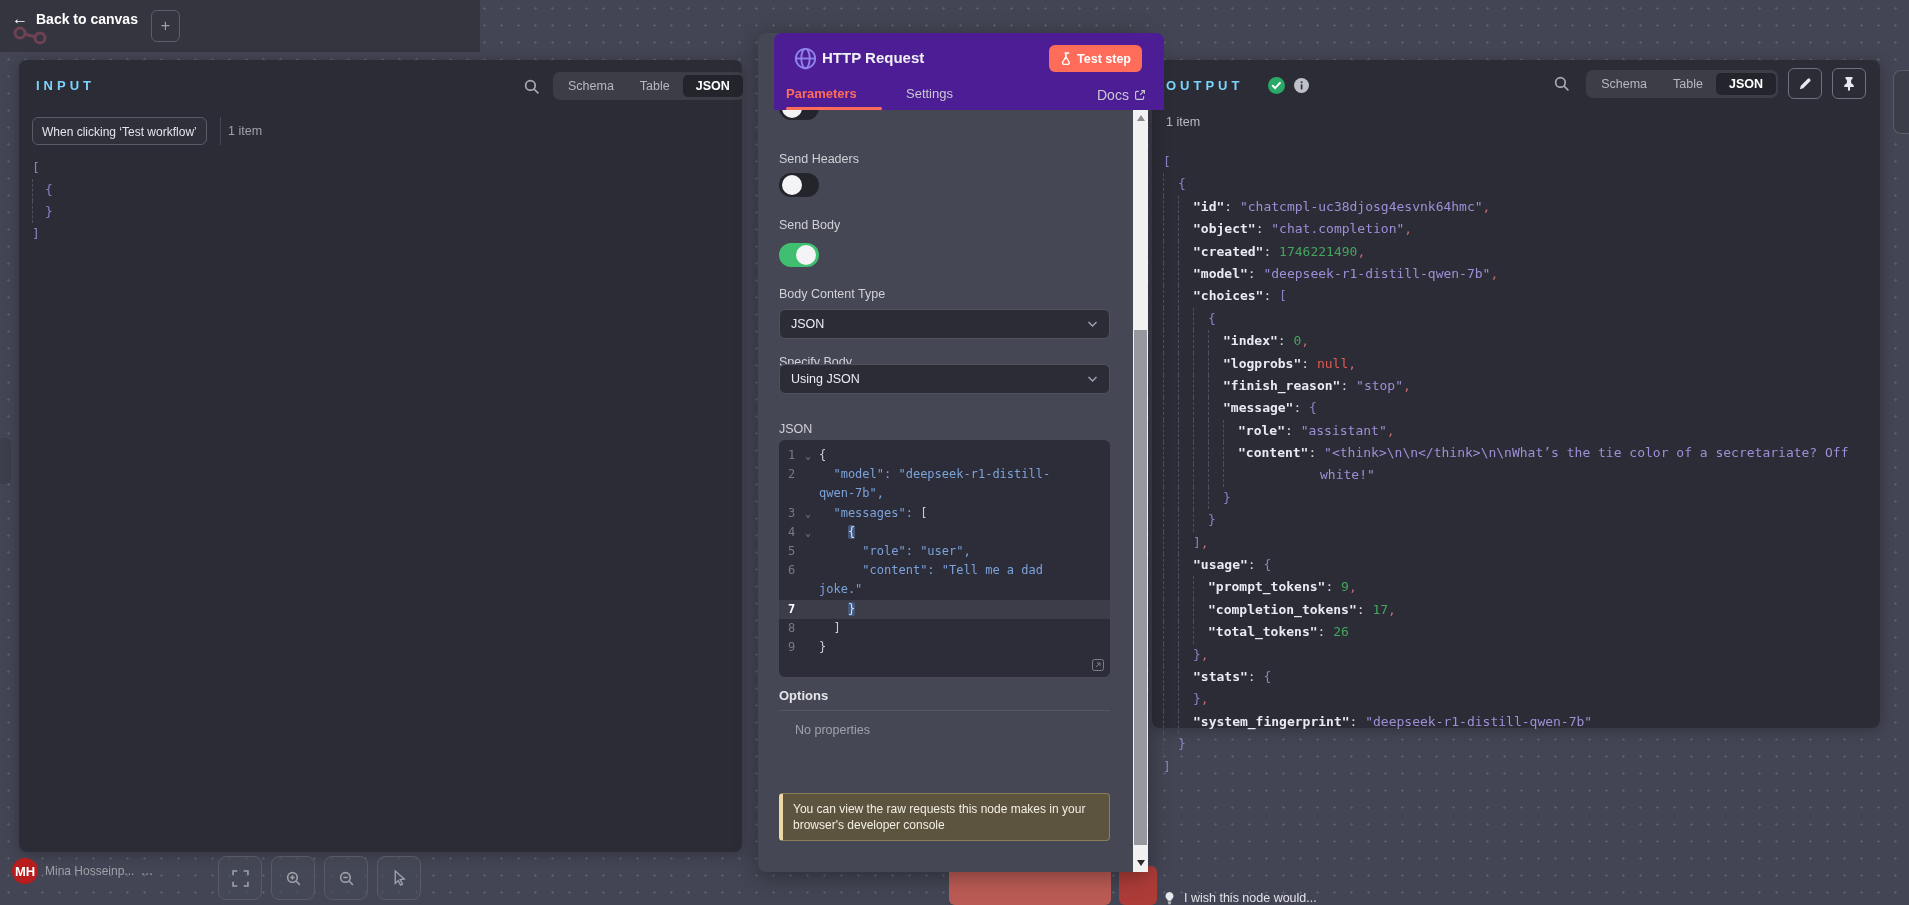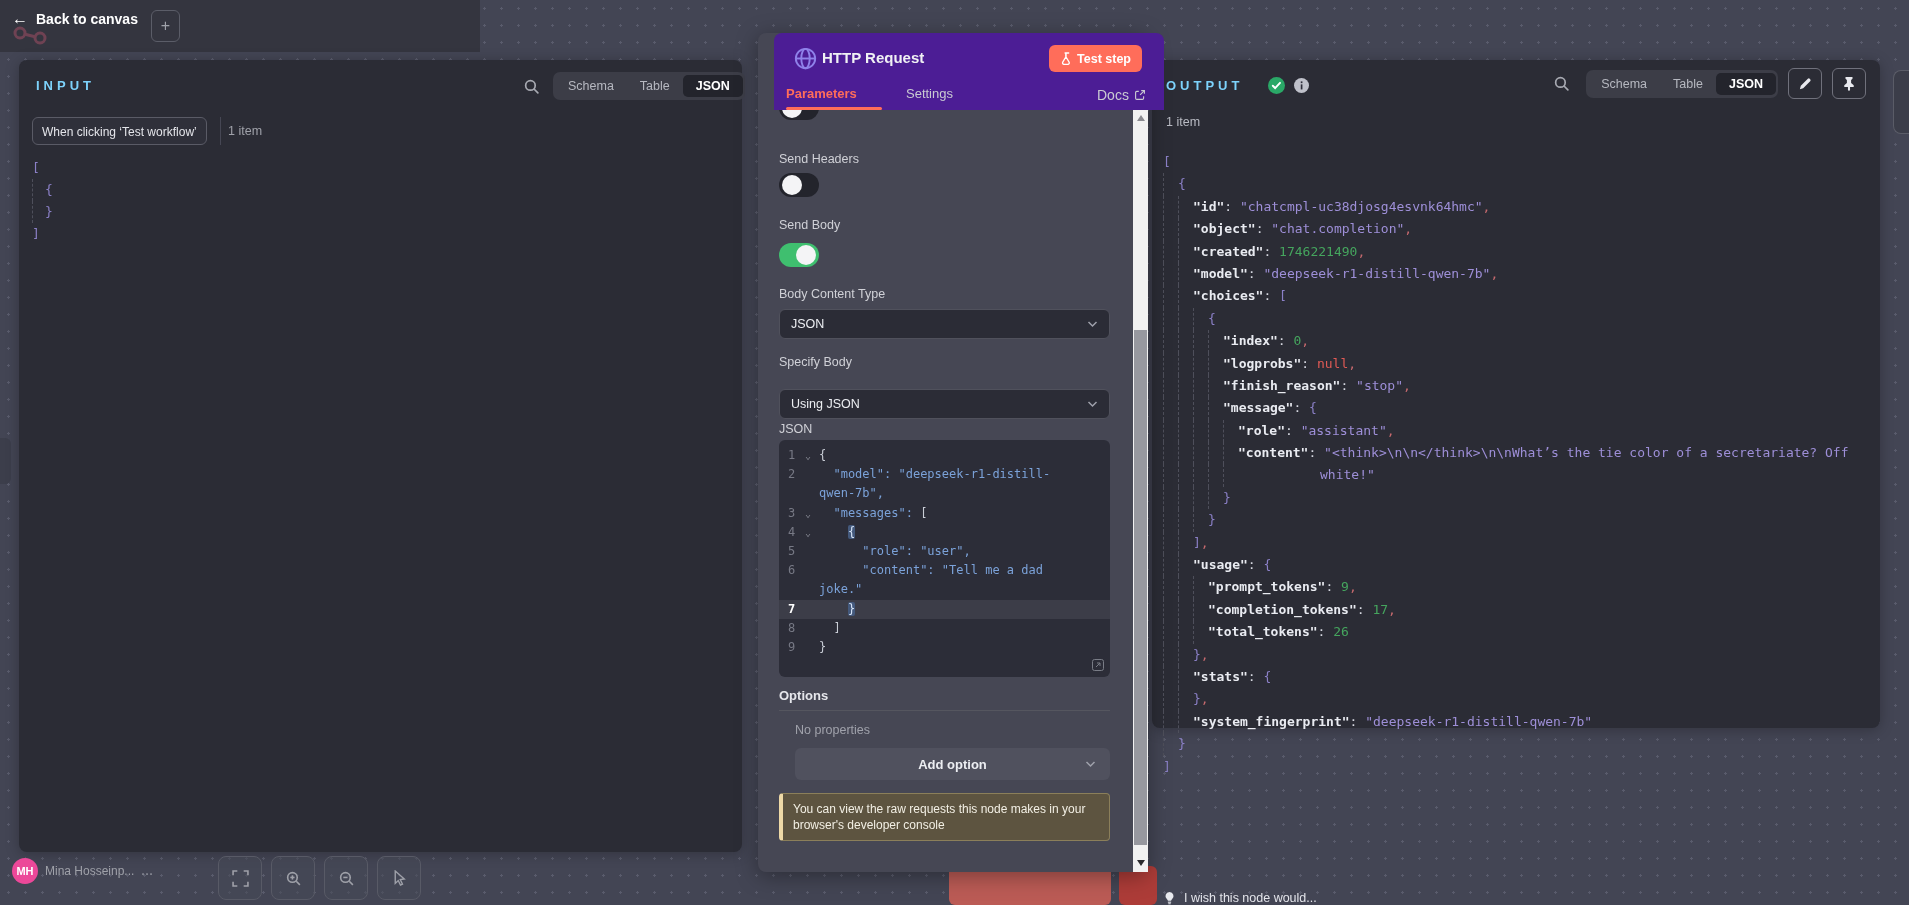--- a/index.html
+++ b/index.html
@@ -116,22 +116,22 @@
   
   .nscrollbar { position:absolute; left:375px; top:77px; width:15px; height:762px; background:#f1f1f1; }
   .ns-up, .ns-down { position:absolute; left:0; width:15px; height:15px; display:flex; align-items:center; justify-content:center; }
   .ns-up { top:0; } .ns-down { bottom:2px; }
   .tri-up { width:0; height:0; border-left:4px solid transparent; border-right:4px solid transparent; border-bottom:6px solid #8a8a90; }
   .tri-down { width:0; height:0; border-left:4px solid transparent; border-right:4px solid transparent; border-top:6px solid #2b2b2e; }
   .ns-thumb { position:absolute; left:1px; top:220px; width:13px; height:515px; background:#97989f; }
 
   
   .user-chip { left:12px; top:858px; display:flex; align-items:center; gap:7px; z-index:2; }
-  .avatar { width:26px; height:26px; border-radius:50%; background:#ec4899; display:flex; align-items:center;
-    justify-content:center; font-size:11px; font-weight:bold; color:#fff; }
+  .avatar { width:26px; height:26px; border-radius:50%; background:#b91c1c; display:flex; align-items:center;
+    justify-content:center; font-size:13px; font-weight:bold; color:#fff; }
   .user-name { font-size:12px; color:#9fa1a9; max-width:90px; white-space:nowrap; }
   .menu-dots { color:#8d8f99; font-size:11px; letter-spacing:1px; font-weight:bold; }
 
   .canvas-controls { left:218px; top:856px; display:flex; gap:9px; z-index:2; }
   .cc-btn { width:44px; height:44px; border:1px solid #585a66; border-radius:8px; background:rgba(70,72,86,.55);
     display:flex; align-items:center; justify-content:center; cursor:pointer; }
 
   .wish-row { left:1163px; top:862px; display:flex; align-items:center; gap:8px; z-index:2;
     font-size:12.5px; color:#e3e4ea; cursor:pointer;margin-top:28px; }
 
@@ -295,21 +295,21 @@
 
     <div class="field-label" style="top:177px;">Body Content Type</div>
     <div class="dropdown" style="top:199px;">
       <span>JSON</span>
       <svg width="11" height="7" viewBox="0 0 10 7">
           <path d="M1 1l4 4 4-4" stroke="#9fa1ab" stroke-width="1.5" fill="none"></path>
         </svg>
     </div>
 
     <div class="field-label" style="top:245px;">Specify Body</div>
-    <div class="dropdown" style="top:279px;text-align:right;">
+    <div class="dropdown" style="top:254px;text-align:right;">
       <span>Using JSON</span>
       <svg width="11" height="7" viewBox="0 0 10 7">
           <path d="M1 1l4 4 4-4" stroke="#9fa1ab" stroke-width="1.5" fill="none"></path>
         </svg>
     </div>
 
     <div class="field-label" style="top:312px;">JSON</div>
     <div id="json-editor" class="editor">
       <svg class="editor-resize" width="12" height="12" viewBox="0 0 12 12">
         <rect x="0.5" y="0.5" width="11" height="11" rx="2" fill="none" stroke="#8e909a"></rect>
@@ -324,26 +324,20 @@
         <div class="erow"><span class="eln">6</span><span class="efold"></span><span class="ecode"><span class="ek-c">      "content": "Tell me a dad</span></span></div>
         <div class="erow"><span class="eln"></span><span class="efold"></span><span class="ecode"><span class="ek-c">joke."</span></span></div>
         <div class="erow eactive"><span class="eln">7</span><span class="efold"></span><span class="ecode"><span class="ek-c">    </span><span class="ek-hb">}</span></span></div>
         <div class="erow"><span class="eln">8</span><span class="efold"></span><span class="ecode"><span class="ek-p">  ]</span></span></div>
         <div class="erow"><span class="eln">9</span><span class="efold"></span><span class="ecode"><span class="ek-p">}</span></span></div>
       </div>
 
     <div class="options-title">Options</div>
     <div class="options-divider"></div>
     <div class="no-props">No properties</div>
-    <div class="add-option-btn">
-      <span>Add option</span>
-      <svg width="11" height="7" viewBox="0 0 10 7">
-          <path d="M1 1l4 4 4-4" stroke="#9fa1ab" stroke-width="1.5" fill="none"></path>
-        </svg>
-    </div>
     <div class="notice">You can view the raw requests this node makes in your browser's developer console</div>
   </div>
 
   <div class="nscrollbar">
     <div class="ns-up">
         <div class="tri-up"></div>
       </div>
     <div class="ns-thumb"></div>
     <div class="ns-down">
         <div class="tri-down"></div>

